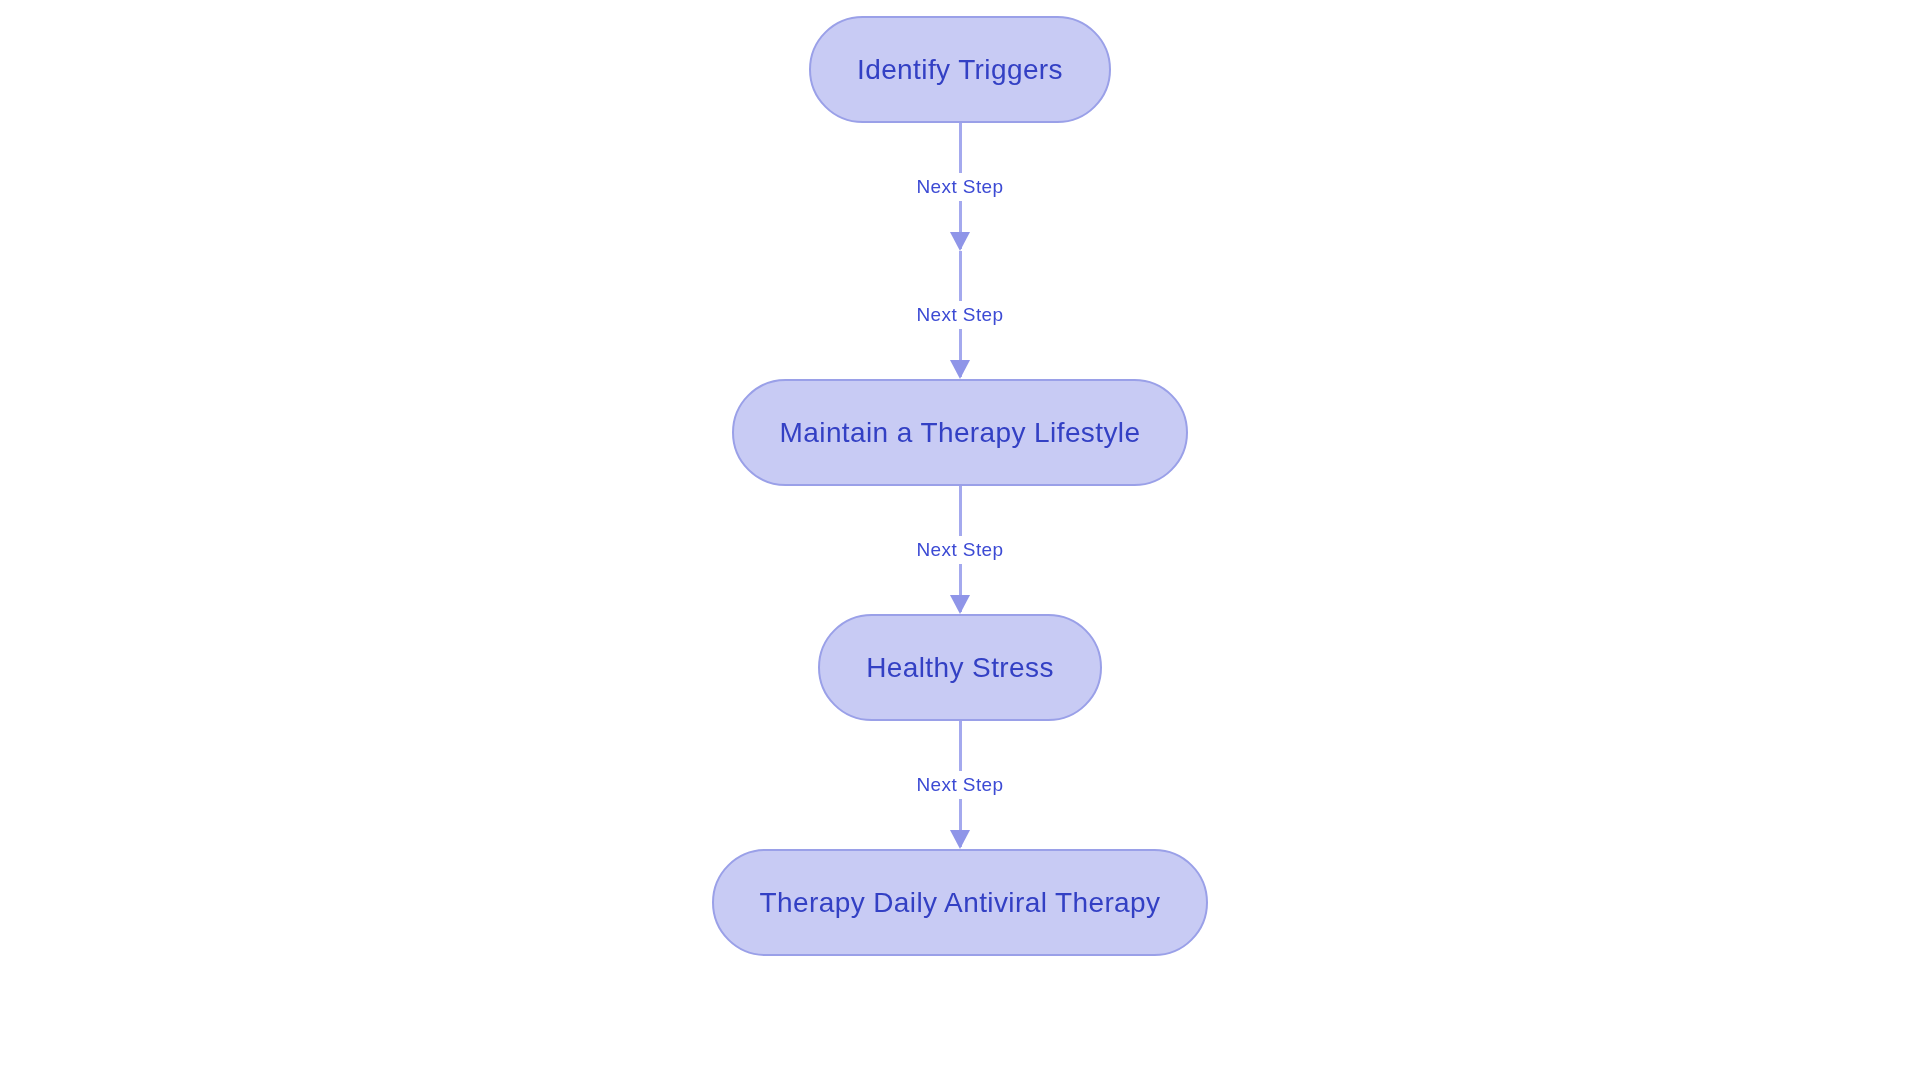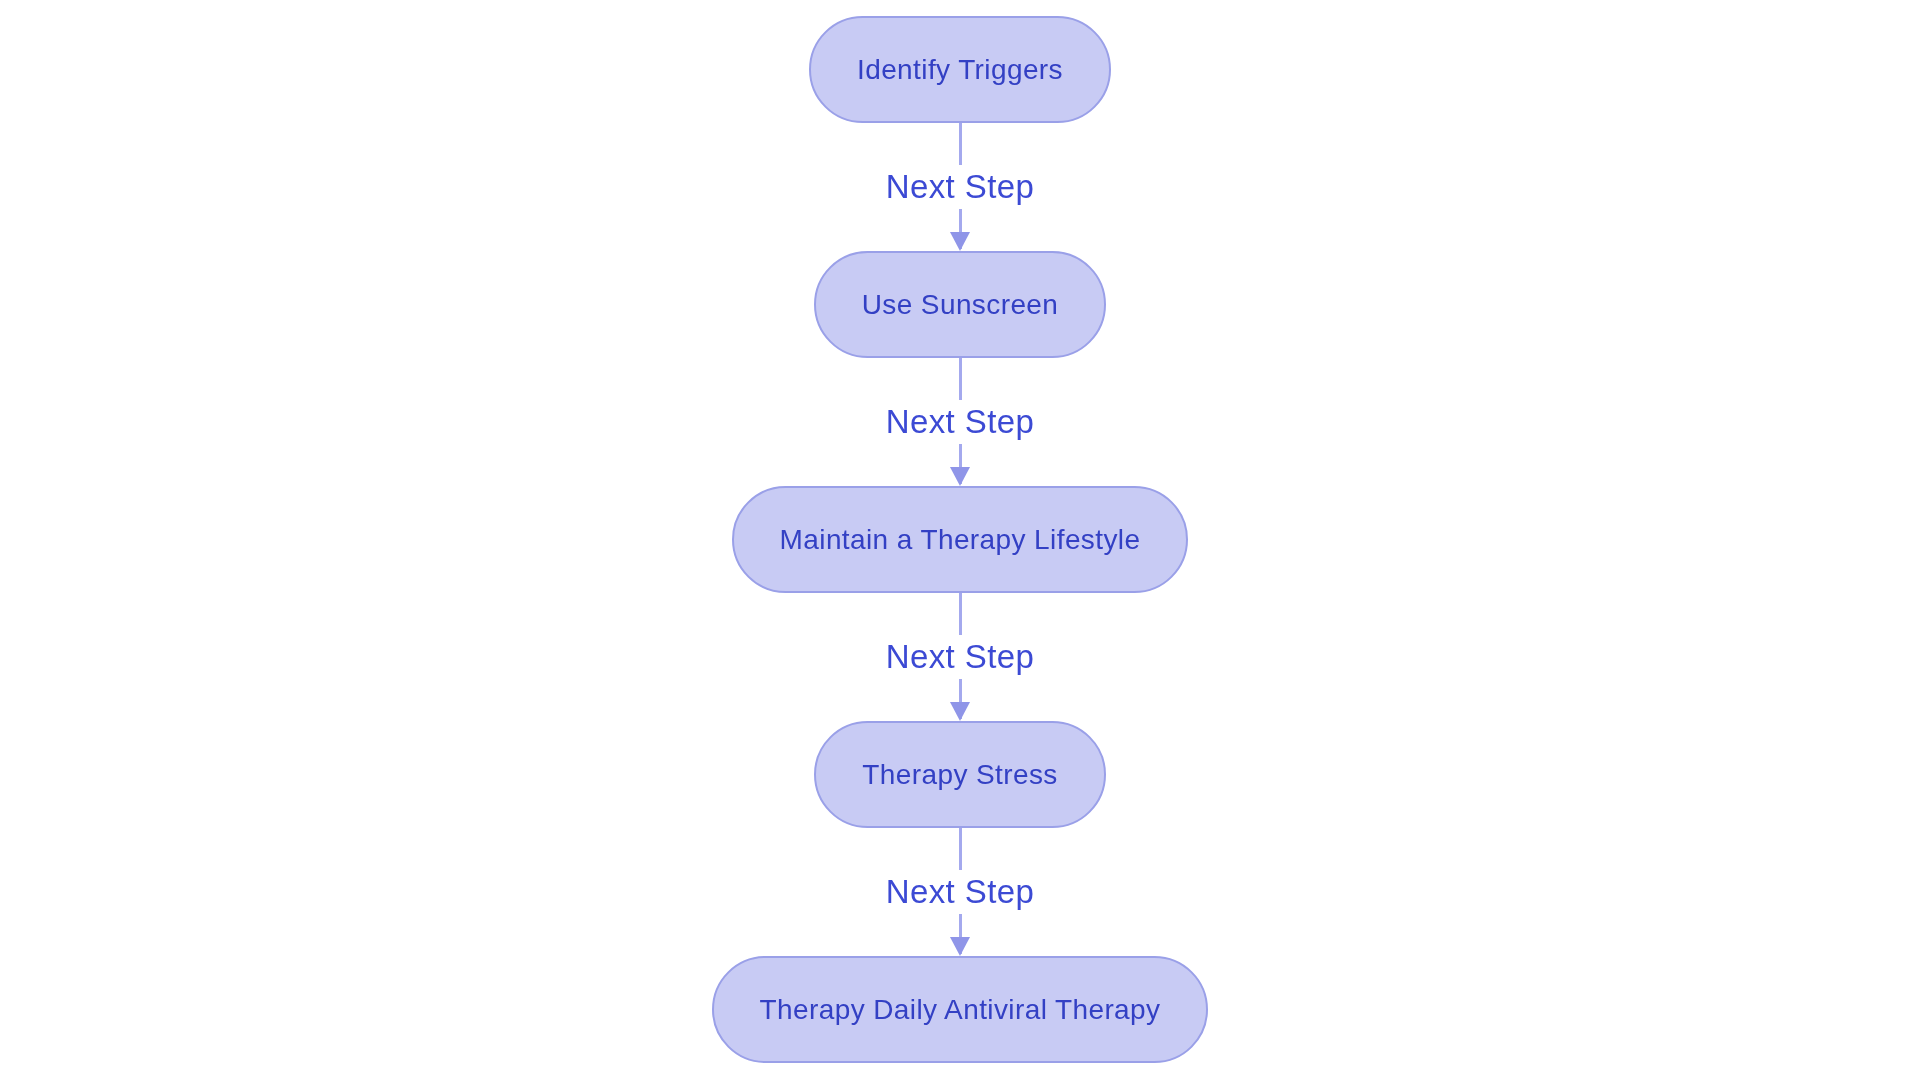--- a/index.html
+++ b/index.html
@@ -55,21 +55,21 @@
     bottom: 2px;
     width: 3px;
     background: var(--edge-line, #a4a9ee);
   }
   .edge-label {
     position: relative;
     z-index: 1;
     background: var(--bg, #ffffff);
     padding: 3px 12px;
     color: var(--edge-label-text, #3c4ad4);
-    font-size: 33px;
+    font-size: 19px;
     letter-spacing: 0.4px;
     white-space: nowrap;
   }
   .arrowhead {
     position: absolute;
     z-index: 2;
     bottom: 0;
     left: calc(50% - 10px);
     width: 0;
     height: 0;
@@ -86,42 +86,39 @@
   <div class="node">
     <span class="node-label">Identify Triggers</span>
   </div>
 
   <div class="connector">
     <div class="edge-line"></div>
     <span class="edge-label">Next Step</span>
     <div class="arrowhead"></div>
   </div>
 
-  <div class="node">
-    <span class="node-label">Use Sunscreen</span>
-  </div>
 
   <div class="connector">
     <div class="edge-line"></div>
     <span class="edge-label">Next Step</span>
     <div class="arrowhead"></div>
   </div>
 
   <div class="node">
     <span class="node-label">Maintain a Therapy Lifestyle</span>
   </div>
 
   <div class="connector">
     <div class="edge-line"></div>
     <span class="edge-label">Next Step</span>
     <div class="arrowhead"></div>
   </div>
 
   <div class="node">
-    <span class="node-label">Therapy Stress</span>
+    <span class="node-label">Healthy Stress</span>
   </div>
 
   <div class="connector">
     <div class="edge-line"></div>
     <span class="edge-label">Next Step</span>
     <div class="arrowhead"></div>
   </div>
 
   <div class="node">
     <span class="node-label">Therapy Daily Antiviral Therapy</span>

